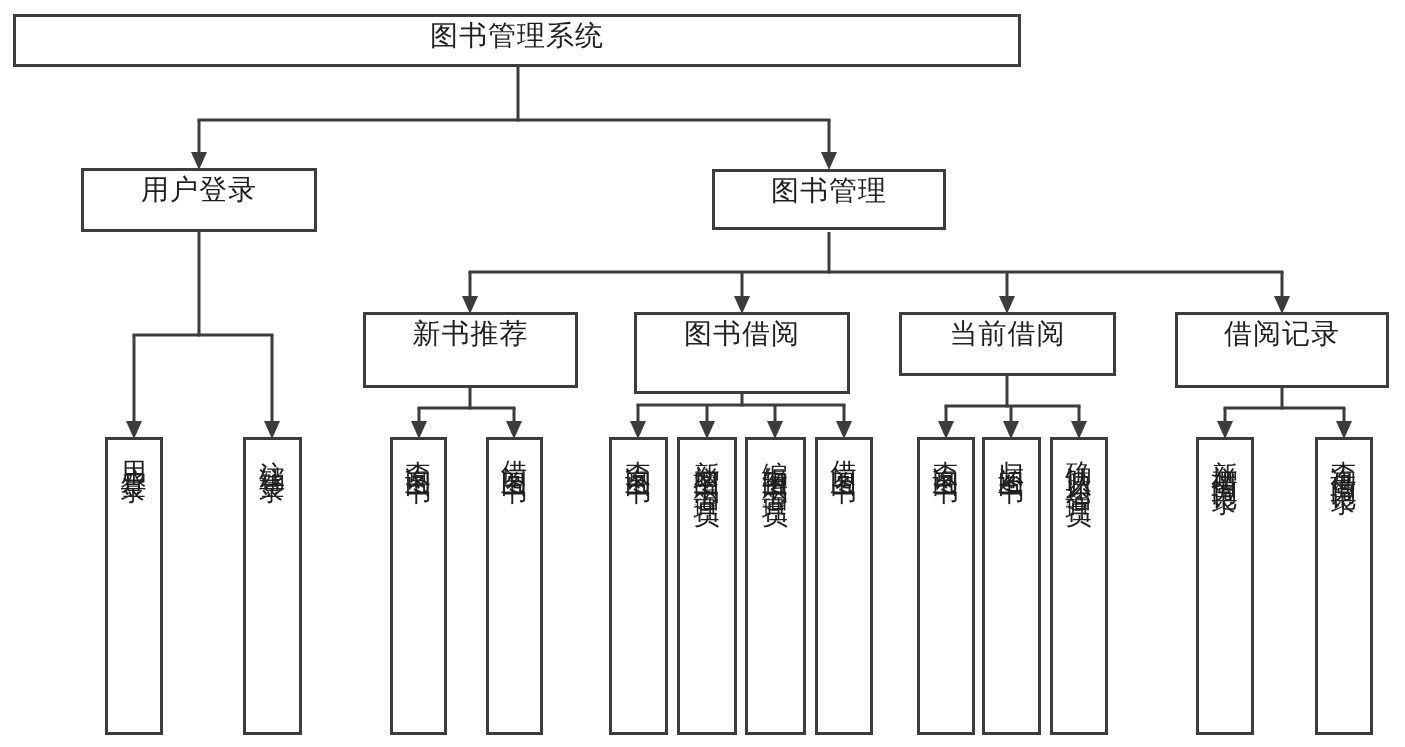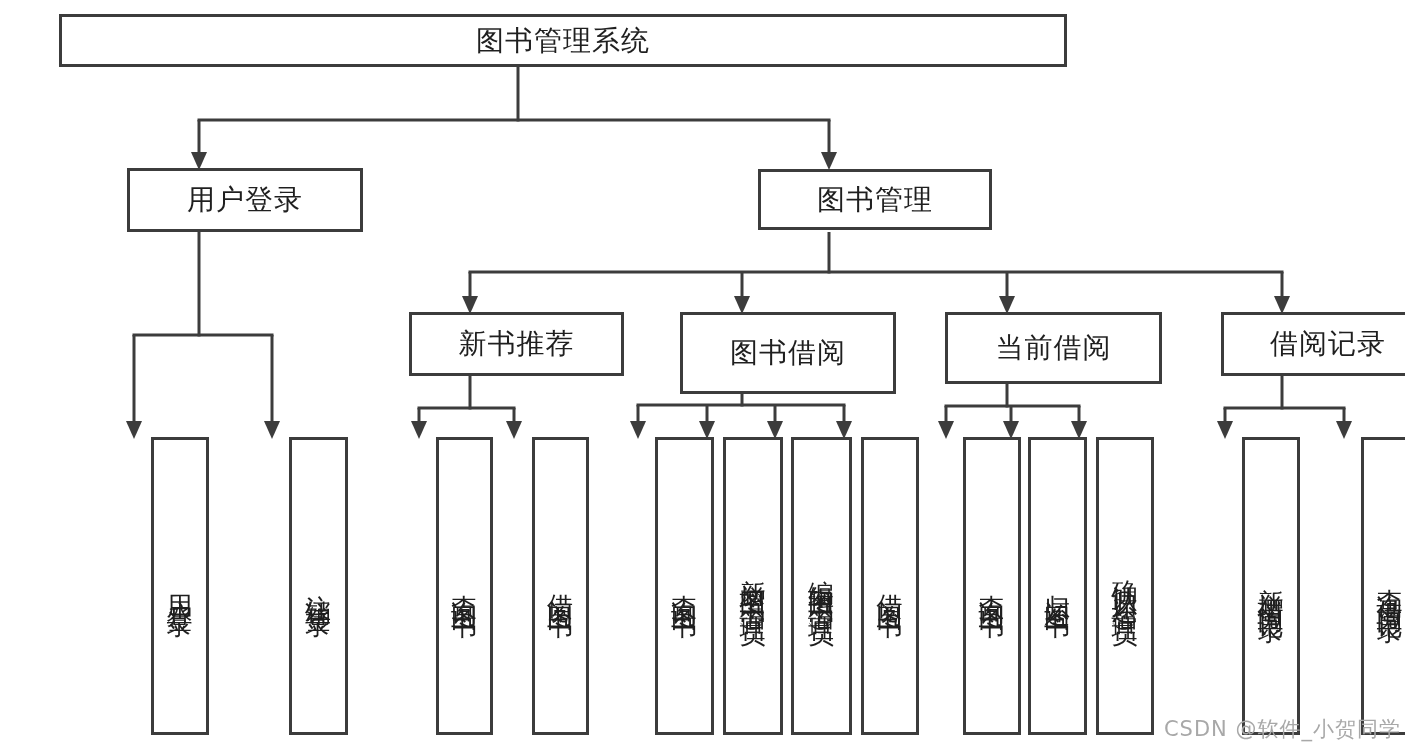--- a/index.html
+++ b/index.html
@@ -10,24 +10,22 @@
     font-family:"DejaVu Sans","Liberation Sans",sans-serif;
     overflow:hidden;
   }
   .wires{position:absolute;left:0;top:0;width:1405px;height:747px;}
   .node{
     position:absolute;
     box-sizing:border-box;
     border:3px solid #3c3c3c;
     background:#ffffff;
     display:flex;
-    align-items:center;
     justify-content:center;
     color:#1f1f1f;
-    margin-left:46px;
   }
   .node.h .lbl{
     font-size:28px;
     letter-spacing:1px;
     white-space:nowrap;
   }
   .node.v .lbl{
     writing-mode:vertical-rl;
     text-orientation:mixed;
     font-size:26px;
@@ -122,30 +120,30 @@
     <span class="lbl">图书管理系统</span>
   </div>
 
   <div class="node h" style="left:81px;top:168px;width:236px;height:64px">
     <span class="lbl">用户登录</span>
   </div>
   <div class="node h" style="left:712px;top:169px;width:234px;height:61px">
     <span class="lbl">图书管理</span>
   </div>
 
-  <div class="node h" style="left:363px;top:312px;width:215px;height:64px">
+  <div class="node h" style="left:363px;top:312px;width:215px;height:76px">
     <span class="lbl">新书推荐</span>
   </div>
   <div class="node h" style="left:634px;top:312px;width:216px;height:82px">
     <span class="lbl">图书借阅</span>
   </div>
-  <div class="node h" style="left:899px;top:312px;width:217px;height:72px">
+  <div class="node h" style="left:899px;top:312px;width:217px;height:64px">
     <span class="lbl">当前借阅</span>
   </div>
-  <div class="node h" style="left:1175px;top:312px;width:214px;height:64px">
+  <div class="node h" style="left:1175px;top:312px;width:214px;height:76px">
     <span class="lbl">借阅记录</span>
   </div>
 
   <div class="node v" style="left:105px;top:437px;width:58px;height:298px">
     <span class="lbl">用户登录</span>
   </div>
   <div class="node v" style="left:243px;top:437px;width:59px;height:298px">
     <span class="lbl">注销登录</span>
   </div>
 
@@ -179,15 +177,14 @@
     <span class="lbl">确认归还（管理员）</span>
   </div>
 
   <div class="node v" style="left:1196px;top:437px;width:58px;height:298px">
     <span class="lbl">新增借阅记录</span>
   </div>
   <div class="node v" style="left:1315px;top:437px;width:58px;height:298px">
     <span class="lbl">查询借阅记录</span>
   </div>
 
-  <div class="watermark">CSDN @软件_小贺同学</div>
 
 </div>
 
 </body></html>

